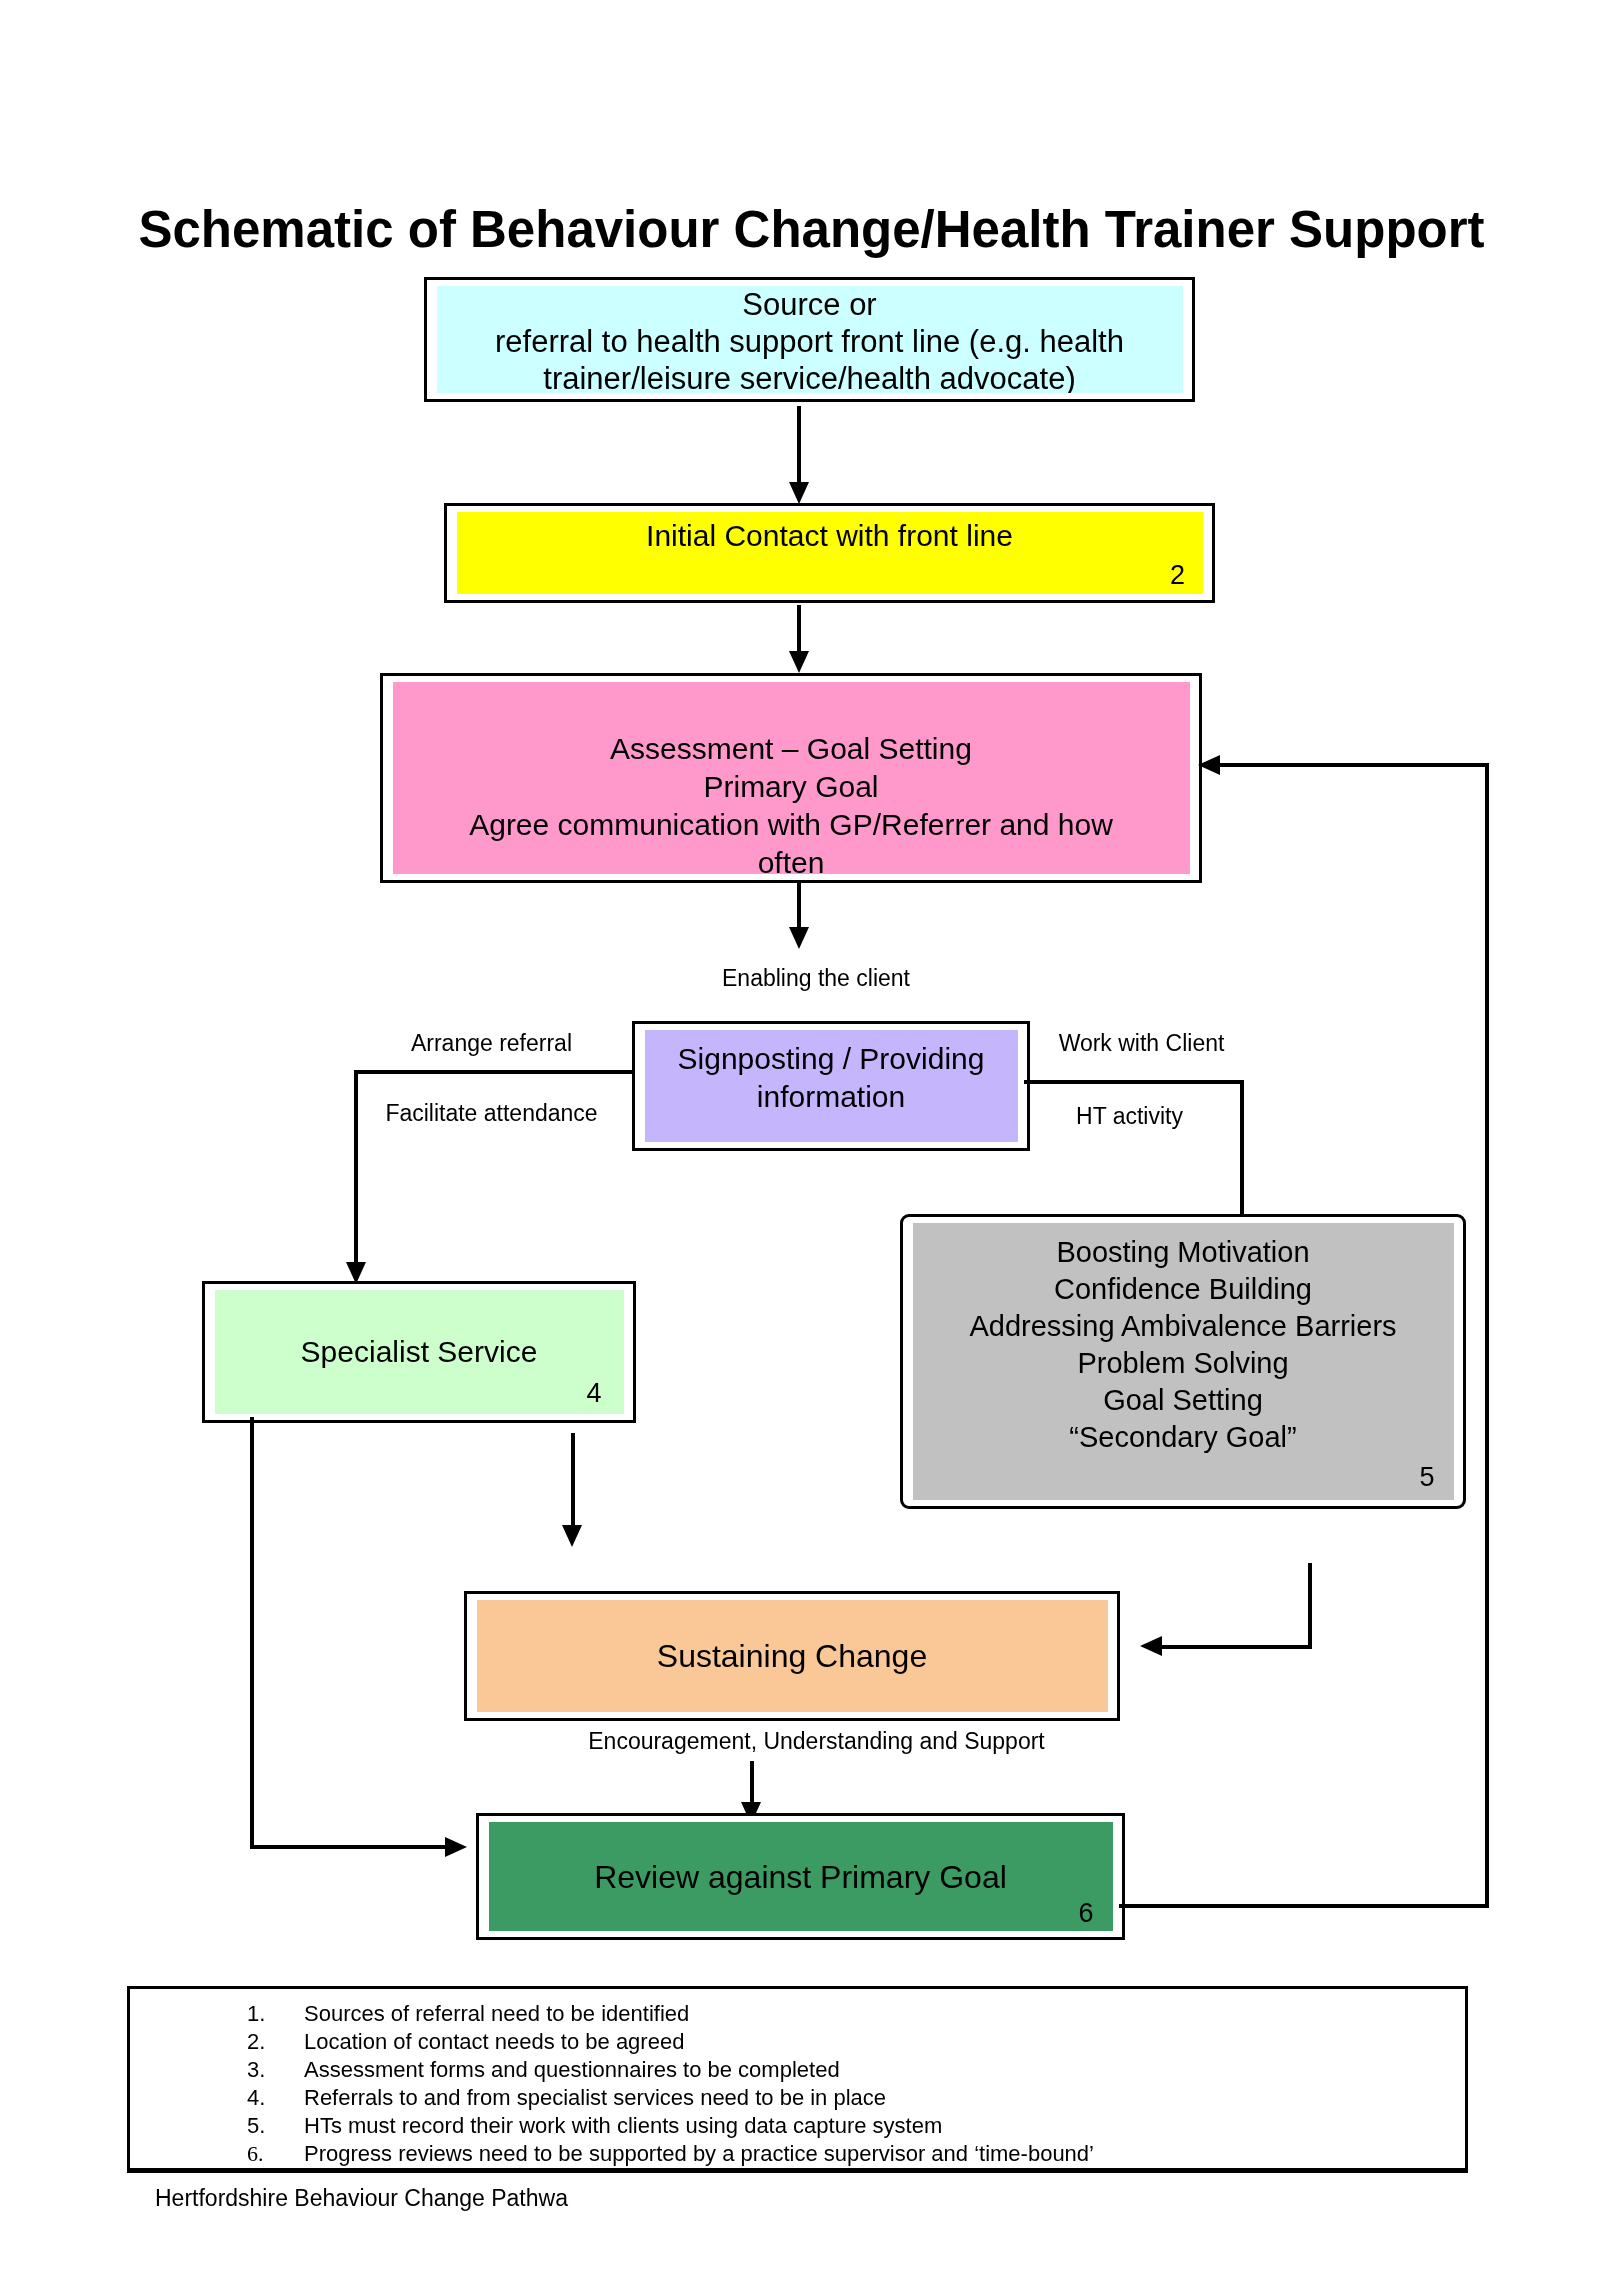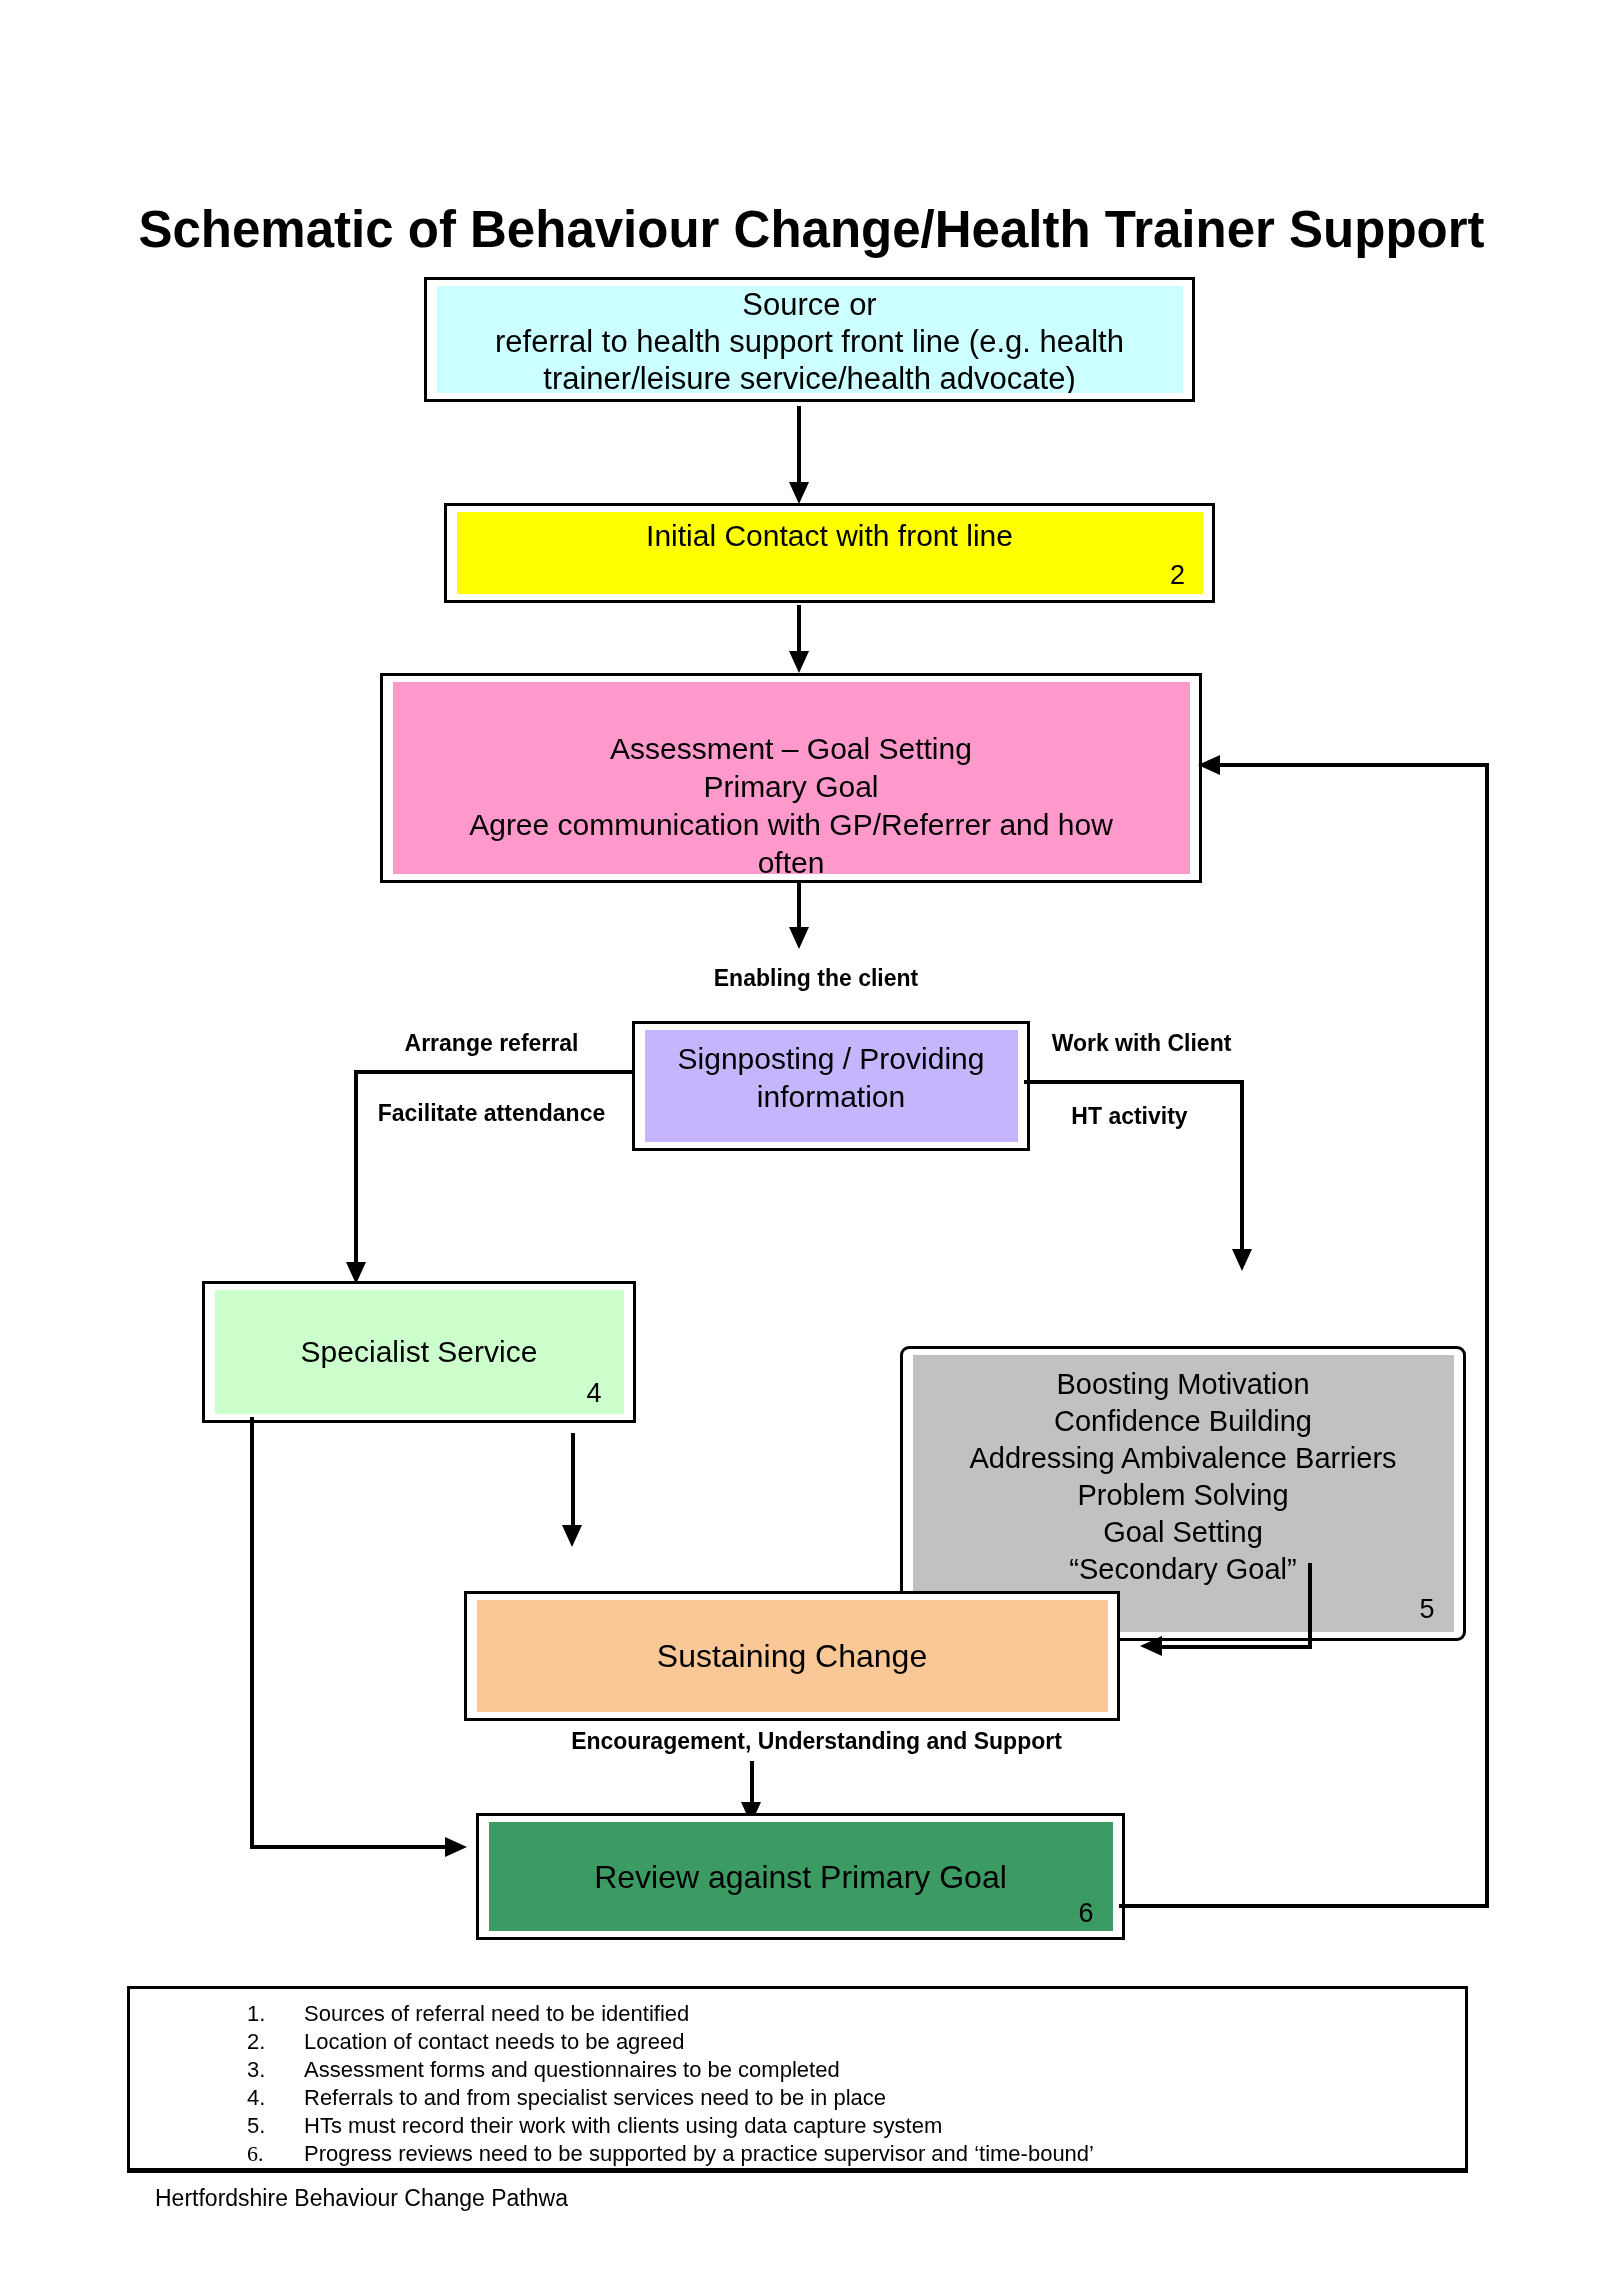--- a/index.html
+++ b/index.html
@@ -10,37 +10,37 @@
               font-size:51px;font-weight:bold;}
 
   
   .outer{position:absolute;background:#ffffff;border:3.2px solid #000;}
   
   .fill{position:absolute;left:9.5px;right:9.5px;top:6.3px;bottom:6.3px;overflow:hidden;}
   .box-text{white-space:pre-line;text-align:center;font-size:30px;line-height:38px;}
   .center{display:flex;align-items:center;justify-content:center;}
   .badge{position:absolute;font-size:27px;}
 
-  .lbl{position:absolute;text-align:center;font-size:23px;line-height:27px;font-weight:bold;}
+  .lbl{position:absolute;text-align:center;font-size:23px;line-height:27px;}
 
   .hline,.vline{position:absolute;background:#000;}
   .hline{height:4px;}
   .vline{width:4px;}
   .ah{position:absolute;width:0;height:0;}
   .ah-down{border-left:10.3px solid transparent;border-right:10.3px solid transparent;border-top:22px solid #000;}
   .ah-left{border-top:10.3px solid transparent;border-bottom:10.3px solid transparent;border-right:22px solid #000;}
   .ah-right{border-top:10.3px solid transparent;border-bottom:10.3px solid transparent;border-left:22px solid #000;}
 
   
   .n-source{left:408px;top:277px;width:765px;height:119px;margin-left:16px;}
   .n-initial{left:444px;top:503px;width:765px;height:94px;}
   .n-assessment{left:380px;top:673px;width:816px;height:204px;}
   .n-signposting{left:632px;top:1021px;width:392px;height:124px;}
   .n-specialist{left:202px;top:1281px;width:428px;height:136px;}
-  .n-htwork{left:900px;top:1346px;width:560px;height:289px;border-radius:9px;}
+  .n-htwork{left:900px;top:1214px;width:560px;height:289px;border-radius:9px;}
   .n-sustaining{left:464px;top:1591px;width:650px;height:124px;}
   .n-review{left:476px;top:1813px;width:643px;height:121px;}
 
   .t-source{font-size:31px;line-height:37px;}
   .t-assessment{padding-top:48px;}
   .t-signposting{padding-top:9.5px;}
   .t-htwork{font-size:29px;line-height:37px;padding-top:11px;}
   .t-big{font-size:32px;text-align:center;}
 
   

